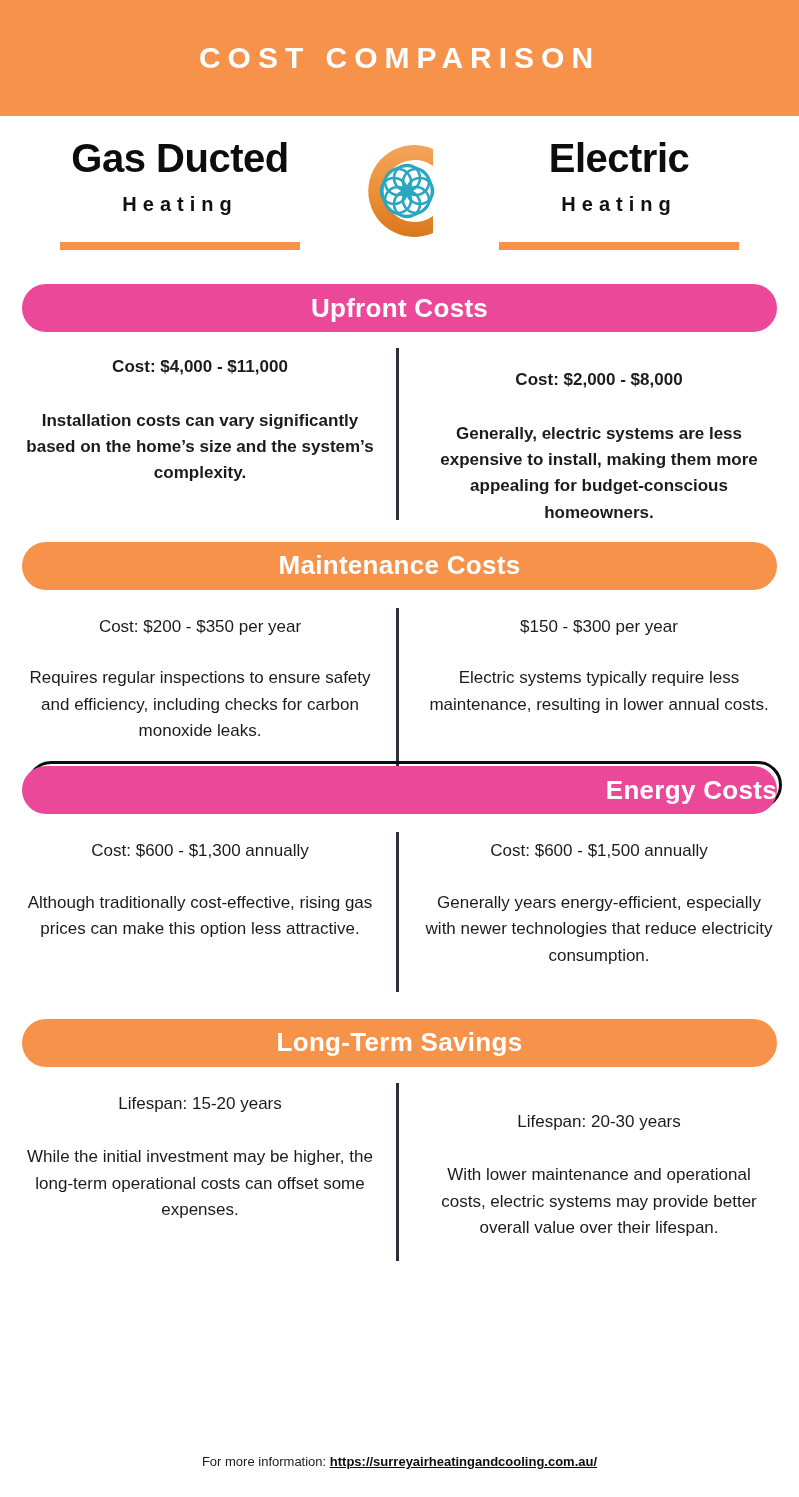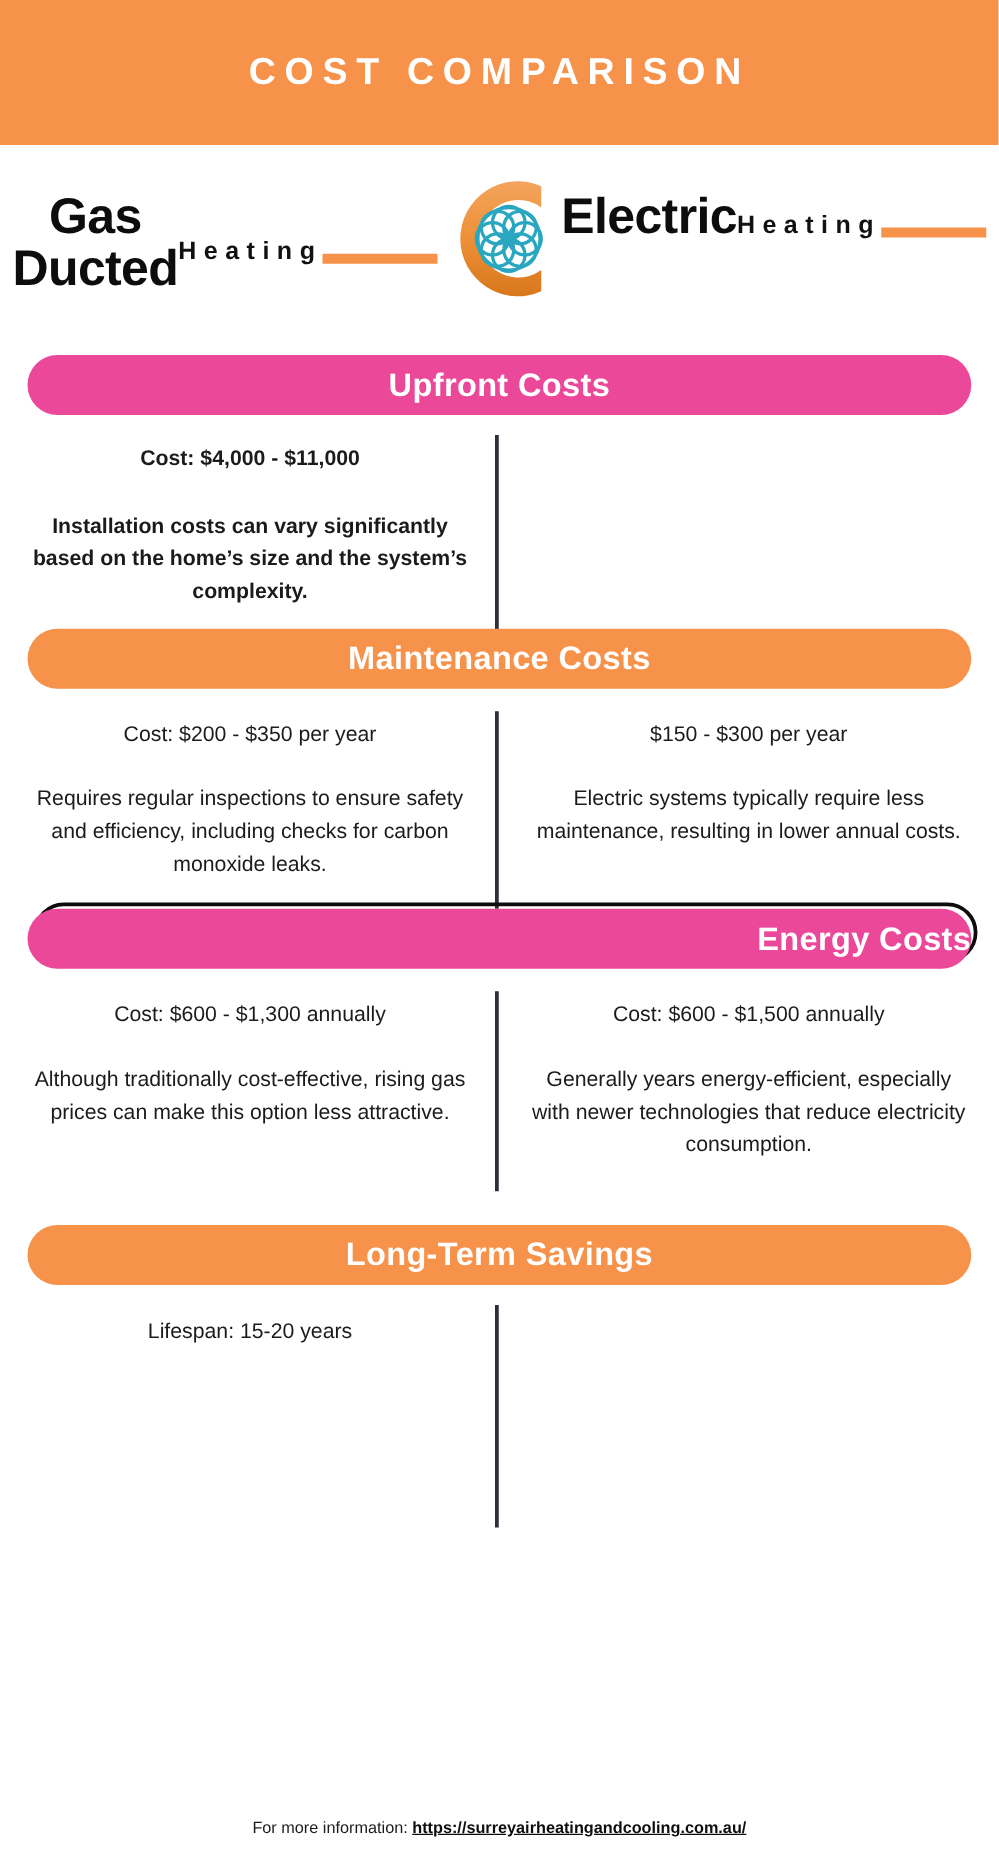--- a/index.html
+++ b/index.html
@@ -33,24 +33,24 @@
   
   .title-row {
     position: relative;
     height: 168px;
     display: flex;
     align-items: flex-start;
     justify-content: space-between;
   }
   .col-title {
     width: 340px;
-    padding-top: 36px;
+    padding-top: 21px;
     text-align: center;
     display: flex;
-    flex-direction: row;
+    flex-direction: column;
     align-items: center;
   }
   .col-title.left  { margin-left: 10px; }
   .col-title.right { margin-right: 10px; }
 
   .col-title-main {
     font-size: 40px;
     font-weight: bold;
     color: #0d0d0d;
     line-height: 1.05;
@@ -248,20 +248,24 @@
     <div class="pill teal">
       <span class="pill-label">Upfront Costs</span>
     </div>
   </div>
   <div class="cols">
     <div class="divider"></div>
     <div class="col left">
       <div class="cost-line">Cost: $4,000 - $11,000</div>
       <div class="desc">Installation costs can vary significantly based on the home’s size and the system’s complexity.</div>
     </div>
+    <div class="col right">
+      <div class="cost-line">Cost: $2,000 - $8,000</div>
+      <div class="desc">Generally, electric systems are less expensive to install, making them more appealing for budget-conscious homeowners.</div>
+    </div>
   </div>
 </div>
 
 <div class="sec-gap-1"></div>
 
 <div class="section s2">
   <div class="pill-wrap">
     <div class="pill orange">
       <span class="pill-label">Maintenance Costs</span>
     </div>
@@ -306,19 +310,24 @@
 <div class="section s4">
   <div class="pill-wrap">
     <div class="pill orange">
       <span class="pill-label">Long-Term Savings</span>
     </div>
   </div>
   <div class="cols">
     <div class="divider"></div>
     <div class="col left">
       <div class="cost-line">Lifespan: 15-20 years</div>
+      <div class="desc">While the initial investment may be higher, the long-term operational costs can offset some expenses.</div>
+    </div>
+    <div class="col right">
+      <div class="cost-line">Lifespan: 20-30 years</div>
+      <div class="desc">With lower maintenance and operational costs, electric systems may provide better overall value over their lifespan.</div>
     </div>
   </div>
 </div>
 
 <div class="footer">
   <span>For more information: </span><span class="footer-link">https://surreyairheatingandcooling.com.au/</span>
 </div>
 
 </body></html>

